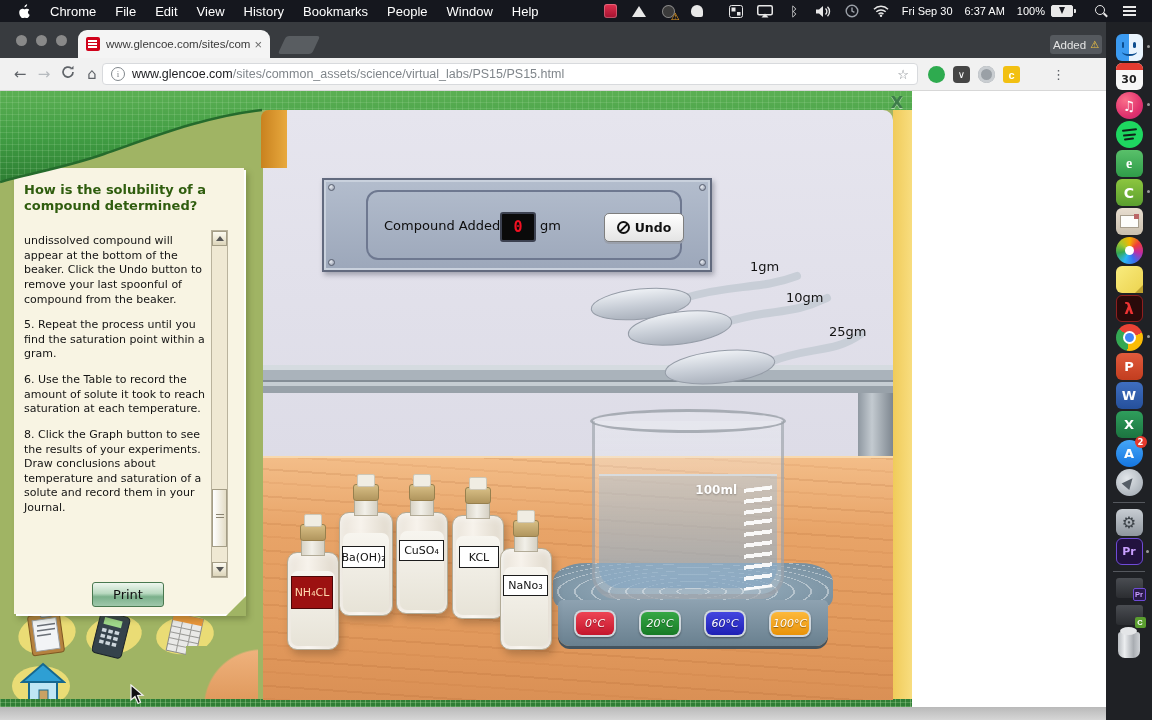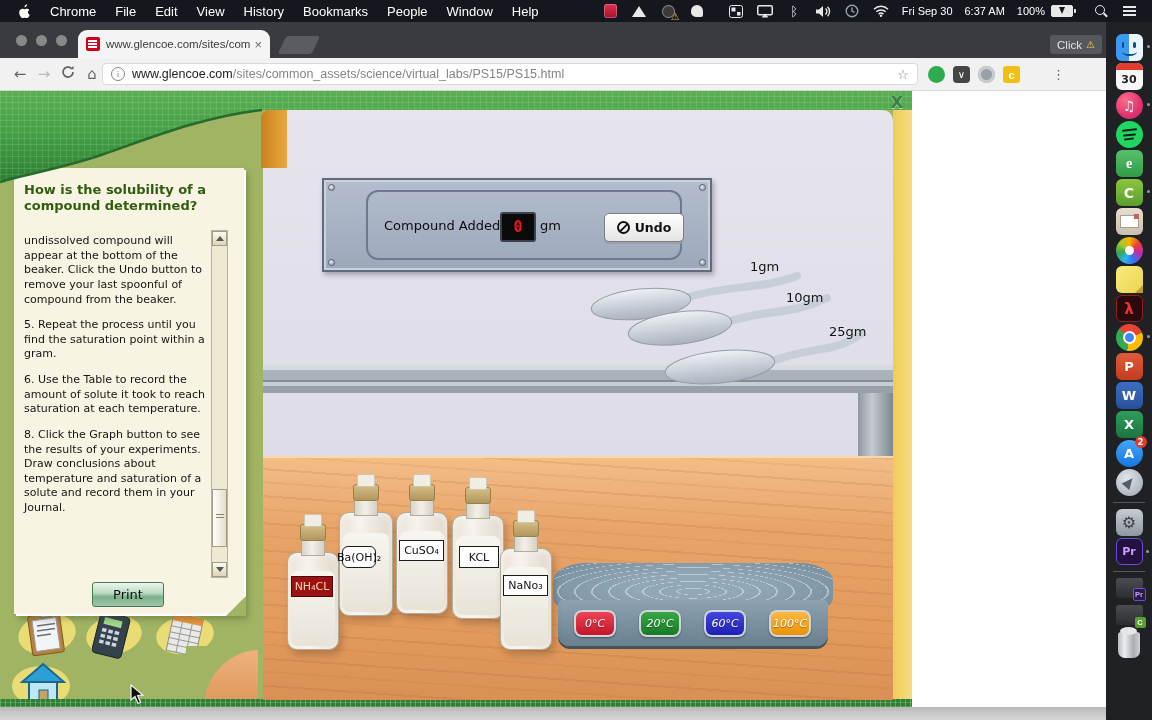--- a/index.html
+++ b/index.html
@@ -314,21 +314,21 @@
       <span class="fav">
           <i style="top:3px;"></i>
           <i style="top:6px;"></i>
           <i style="top:9px;"></i>
         </span>
       <span class="tabtitle">www.glencoe.com/sites/comm</span>
       <span class="tabclose">×</span>
     </div>
     <span class="newtab"></span>
     <div class="jess">
-      <span>Click</span>
+      <span>Added</span>
       <span class="w">⚠</span>
     </div>
   </div>
 
   <div class="urlbar">
     <span class="navbtn" style="margin-left:8px;">←</span>
     <span class="navbtn dis">→</span>
     <span class="navbtn">
       <svg width="14" height="14" viewBox="0 0 14 14">
           <path d="M12 7 a5 5 0 1 1 -1.8-3.8" stroke="#5f6368" stroke-width="1.7" fill="none"></path>
@@ -413,36 +413,44 @@
       <div class="tbtn t1" style="left:381px;">
           <i>20°C</i>
         </div>
       <div class="tbtn t2" style="left:446px;">
           <i>60°C</i>
         </div>
       <div class="tbtn t3" style="left:511px;">
           <i>100°C</i>
         </div>
 
+      <div class="beaker">
+        <div class="glass">
+          <div class="water"></div>
+          <div class="ticks"></div>
+          <span class="vlabel">100ml</span>
+        </div>
+        <div class="rim"></div>
+      </div>
 
       <div class="bottle" style="left:29px;top:444px;width:50px;height:96px;">
         <div class="powder" style="top:18px;"></div>
       </div>
       <div class="neck" style="left:43px;top:430px;width:22px;height:16px;"></div>
       <div class="cork" style="left:42px;top:416px;width:24px;height:15px;"></div>
       <div class="stopper" style="left:46px;top:406px;width:16px;height:11px;"></div>
-      <div class="blabel sel" style="left:33px;top:468px;width:42px;height:21px;">NH₄CL</div>
+      <div class="blabel sel" style="left:33px;top:468px;width:42px;height:33px;">NH₄CL</div>
 
       <div class="bottle" style="left:81px;top:404px;width:52px;height:102px;">
         <div class="powder" style="top:20px;"></div>
       </div>
       <div class="neck" style="left:96px;top:390px;width:22px;height:16px;"></div>
       <div class="cork" style="left:95px;top:376px;width:24px;height:15px;"></div>
       <div class="stopper" style="left:99px;top:366px;width:16px;height:11px;"></div>
-      <div class="blabel" style="left:84px;top:438px;width:34px;height:22px;border-radius:6px;">Ba(OH)₂</div>
+      <div class="blabel" style="left:84px;top:438px;width:43px;height:22px;">Ba(OH)₂</div>
 
       <div class="bottle" style="left:138px;top:404px;width:50px;height:100px;">
         <div class="powder" style="top:18px;"></div>
       </div>
       <div class="neck" style="left:152px;top:390px;width:22px;height:16px;"></div>
       <div class="cork" style="left:151px;top:376px;width:24px;height:15px;"></div>
       <div class="stopper" style="left:155px;top:366px;width:16px;height:11px;"></div>
       <div class="blabel" style="left:141px;top:432px;width:45px;height:21px;">CuSO₄</div>
 
       <div class="bottle" style="left:194px;top:407px;width:50px;height:102px;">

